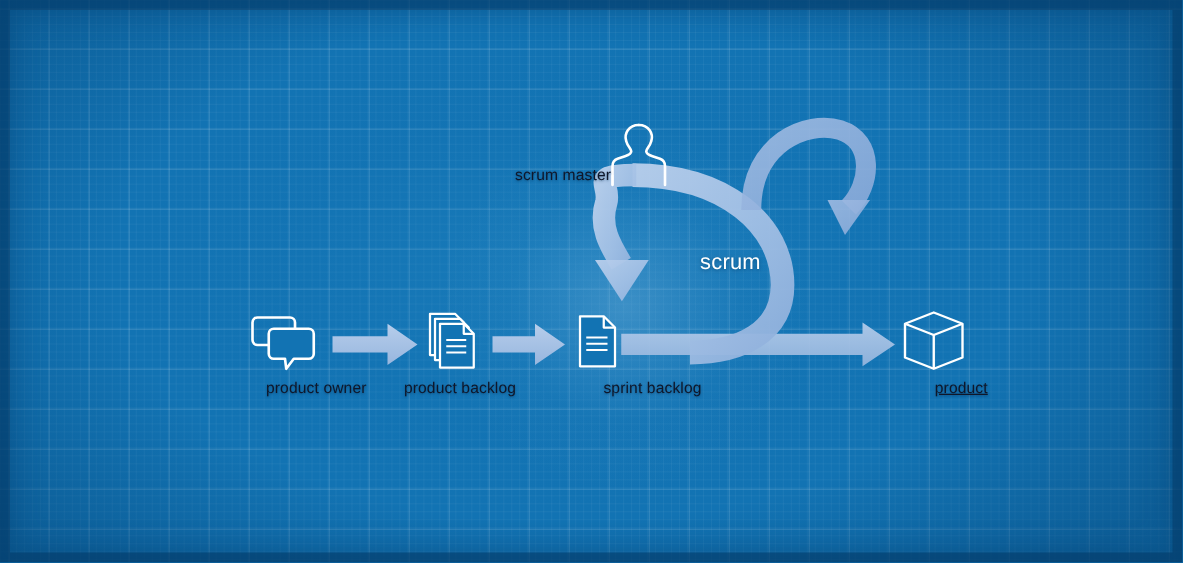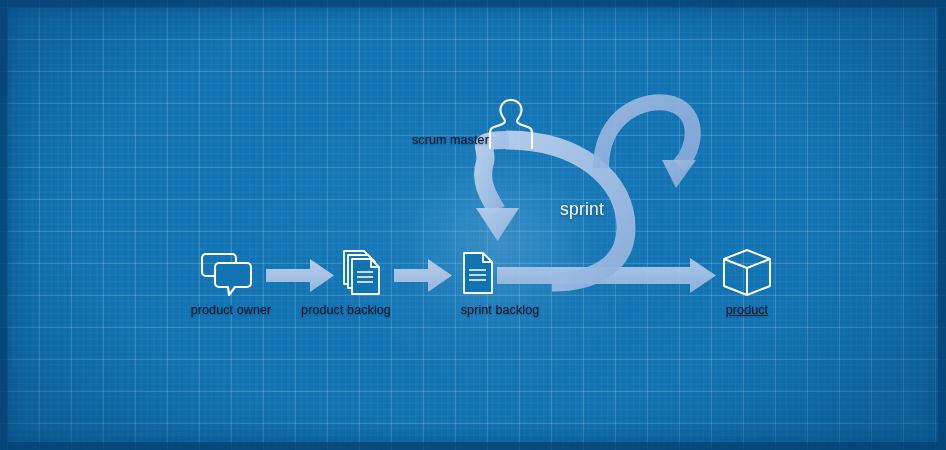--- a/index.html
+++ b/index.html
@@ -76,21 +76,21 @@
   
   .lbl {
     position: absolute;
     color: #0f172a;
     font-size: 12.5px;
     line-height: 1.1;
     white-space: nowrap;
     letter-spacing: 0.1px;
     text-shadow: 0 1px 2px rgba(3,50,90,0.55);
   }
-  .lbl.center { transform: translateX(-50%); }
+  .lbl.center { transform: translateX(-50%); margin-left: 22px; }
   .lbl-sprint {
     position: absolute;
     color: #ffffff;
     font-size: 17.5px;
     white-space: nowrap;
     letter-spacing: 0.2px;
     text-shadow: 0 1px 3px rgba(3,50,90,0.5);
   }
 </style>
 </head>
@@ -220,16 +220,16 @@
   <div class="lbl center" style="left:231px; top:304px;">product owner</div>
 
   <div class="lbl center" style="left:346px; top:304px;">product backlog</div>
 
   <div class="lbl center" style="left:500px; top:304px;">sprint backlog</div>
 
   <div class="lbl center" style="left:747px; top:304px;text-decoration:underline;">product</div>
 
   <div class="lbl" style="left:412px; top:134px;">scrum master</div>
 
-  <div class="lbl-sprint" style="left:560px; top:199px;">sprint</div>
+  <div class="lbl-sprint" style="left:560px; top:199px;">scrum</div>
 
   <div class="bp-frame"></div>
 </div>
 
 </body></html>

